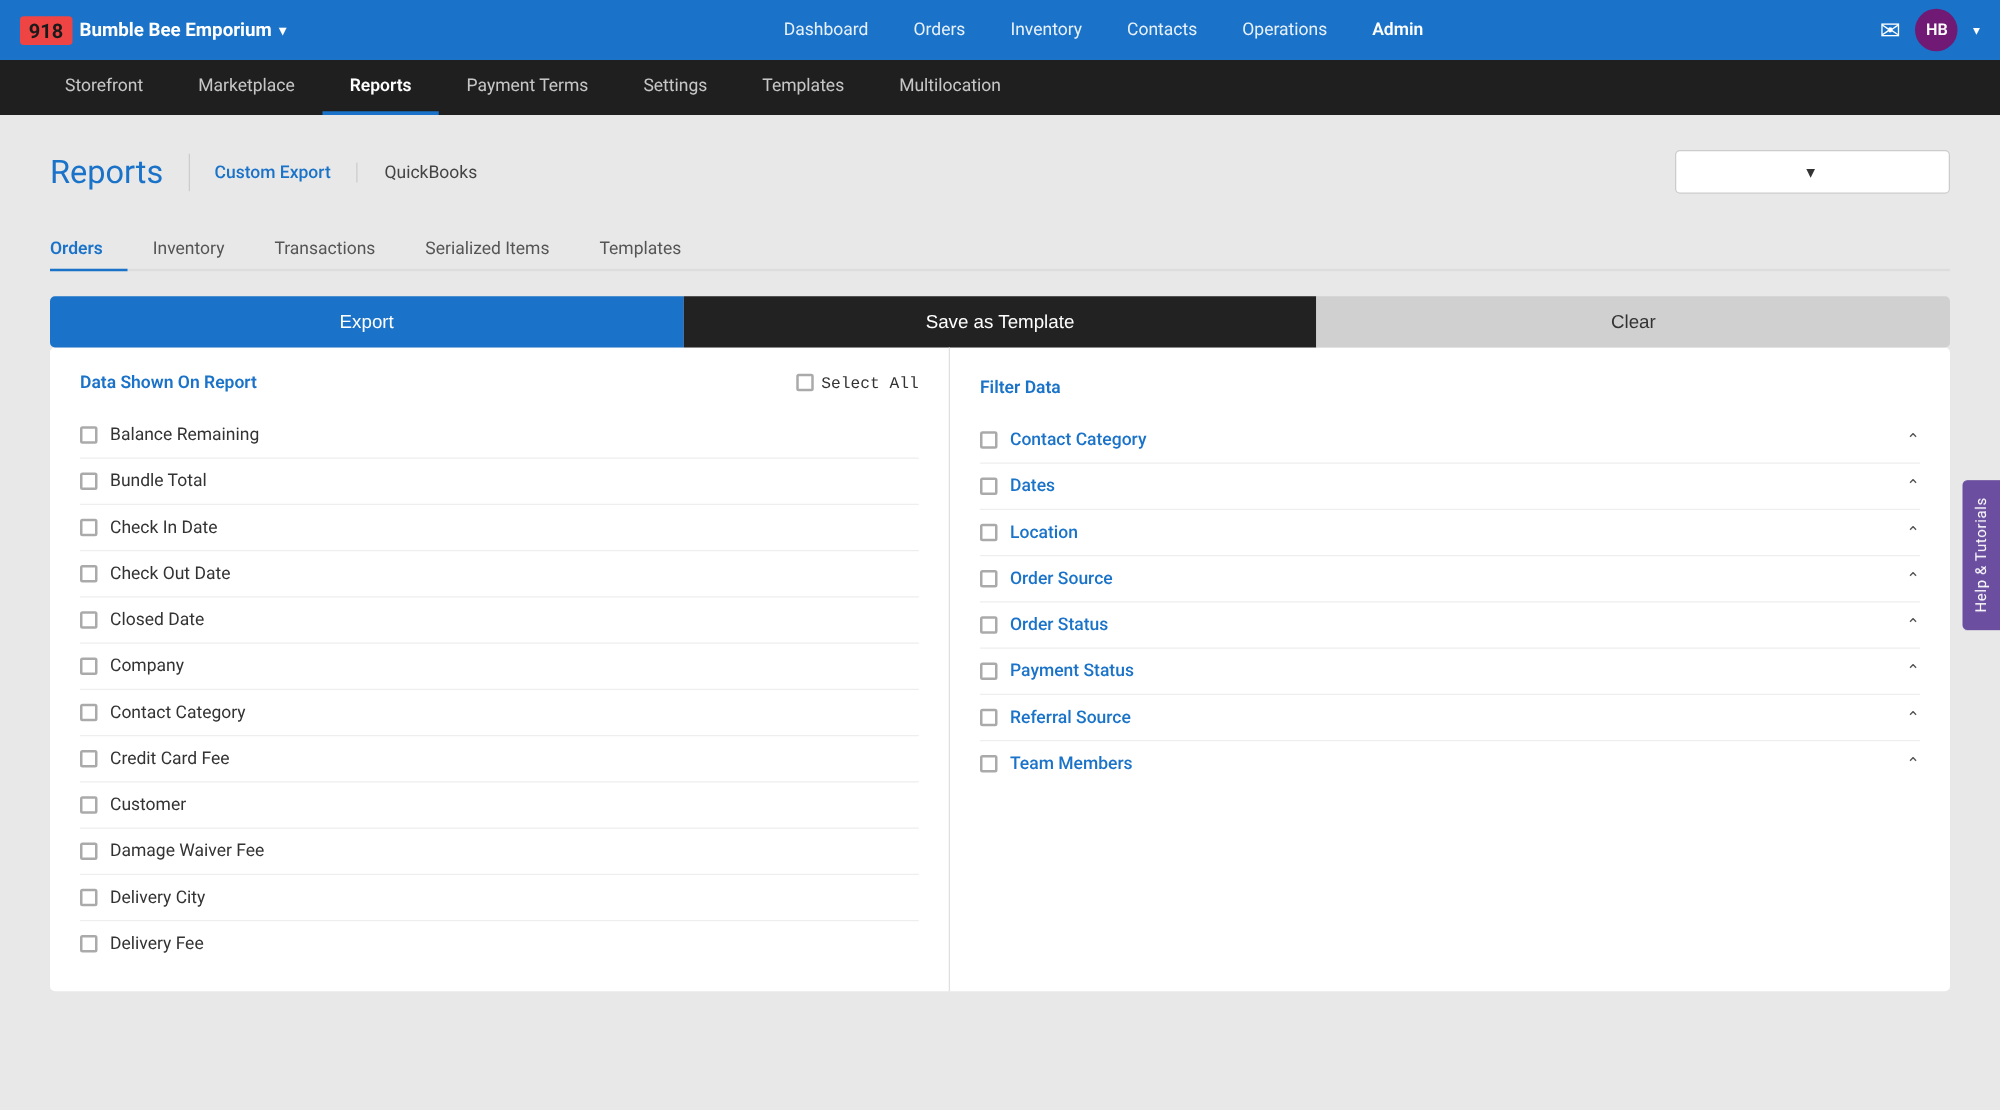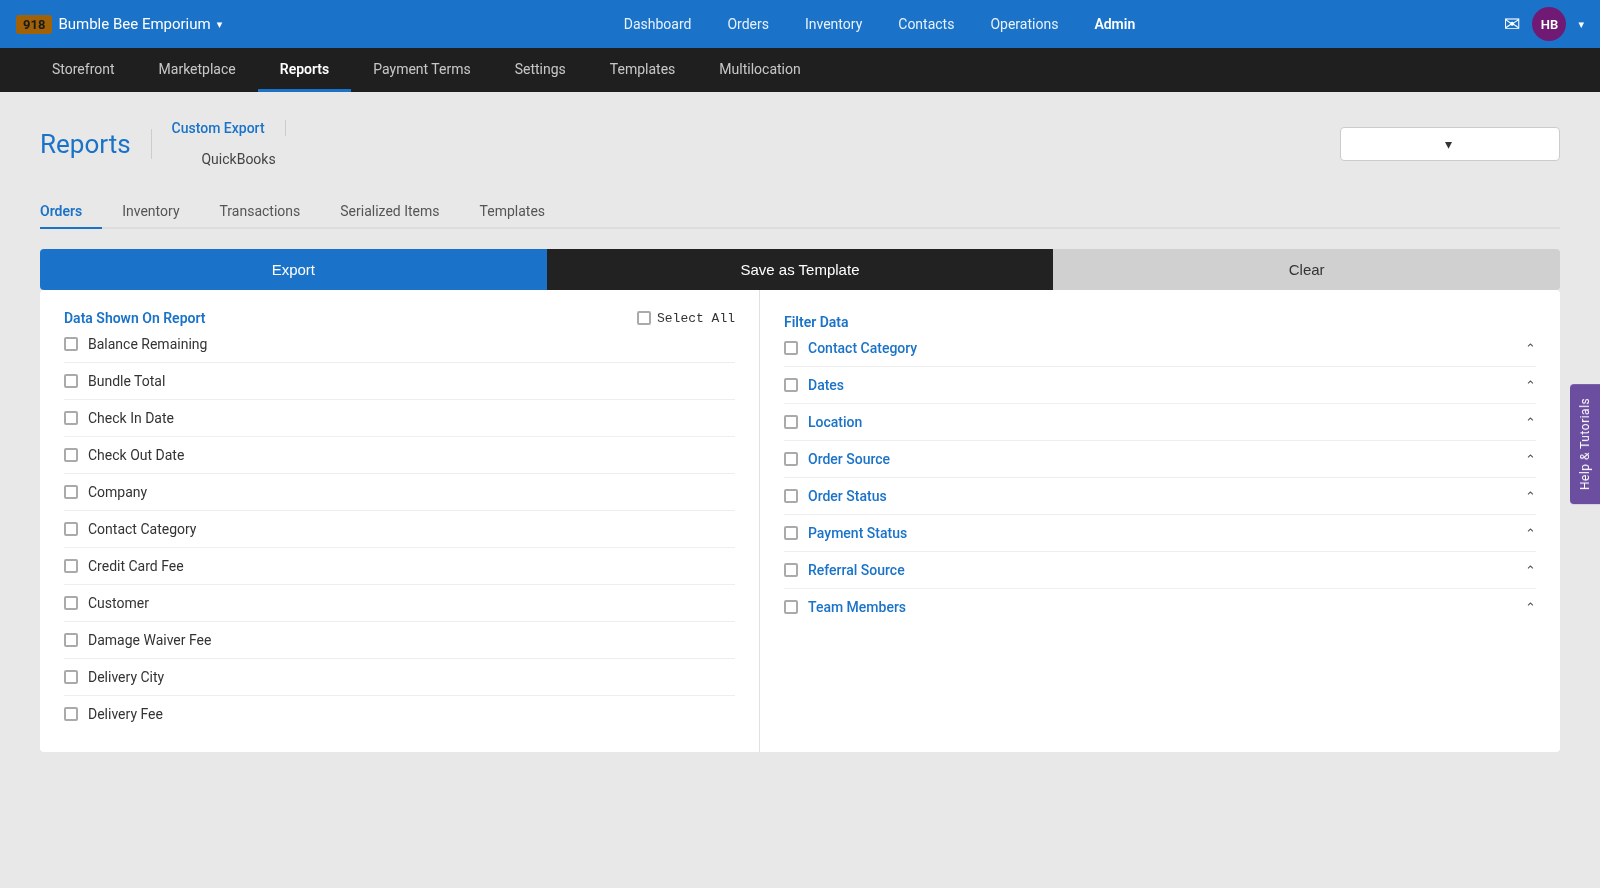--- a/index.html
+++ b/index.html
@@ -8,32 +8,32 @@
     
     .top-nav {
       background: #1a73c8;
       height: 48px;
       display: flex;
       align-items: center;
       padding: 0 16px;
       gap: 0;
     }
     .store-badge {
-      background: #a16207;
+      background: #ef4444;
       color: #1a1a1a;
       font-weight: 700;
-      font-size: 13px;
+      font-size: 16px;
       padding: 2px 7px;
       border-radius: 3px;
       margin-right: 6px;
     }
     .store-name {
       color: white;
       font-size: 15px;
-      font-weight: 400;
+      font-weight: 700;
       display: flex;
       align-items: center;
       gap: 6px;
       margin-right: 33px;
     }
     .store-name .chevron { font-size: 11px; }
     .main-nav-links {
       display: flex;
       gap: 0;
       flex: 1;
@@ -109,22 +109,21 @@
       color: #1a73c8;
       font-size: 26px;
       font-weight: 400;
       padding-right: 20px;
       border-right: 1px solid #ccc;
     }
     .page-header-links {
       display: flex;
       align-items: center;
       padding-left: 20px;
-      gap: 15px;
-      flex-direction: column;
+      gap: 2px;
     }
     .header-link {
       color: #1a73c8;
       font-size: 14px;
       cursor: pointer;
       padding-right: 20px;
       border-right: 1px solid #ccc;
       font-weight: 500;
     }
     .header-link-plain {
@@ -221,20 +220,21 @@
     .filter-column {
       flex: 1;
       padding: 24px 24px;
     }
 
     
     .col-header {
       display: flex;
       justify-content: space-between;
       align-items: center;
+      margin-bottom: 16px;
       gap: 44px;
     }
     .col-title {
       color: #1a73c8;
       font-size: 14px;
       font-weight: 600;
     }
     .select-all-wrapper {
       display: flex;
       align-items: center;
@@ -413,20 +413,24 @@
       <div class="data-item">
         <div class="checkbox-box"></div>
         <span>Check In Date</span>
       </div>
       <div class="data-item">
         <div class="checkbox-box"></div>
         <span>Check Out Date</span>
       </div>
       <div class="data-item">
         <div class="checkbox-box"></div>
+        <span>Closed Date</span>
+      </div>
+      <div class="data-item">
+        <div class="checkbox-box"></div>
         <span>Company</span>
       </div>
       <div class="data-item">
         <div class="checkbox-box"></div>
         <span>Contact Category</span>
       </div>
       <div class="data-item">
         <div class="checkbox-box"></div>
         <span>Credit Card Fee</span>
       </div>

